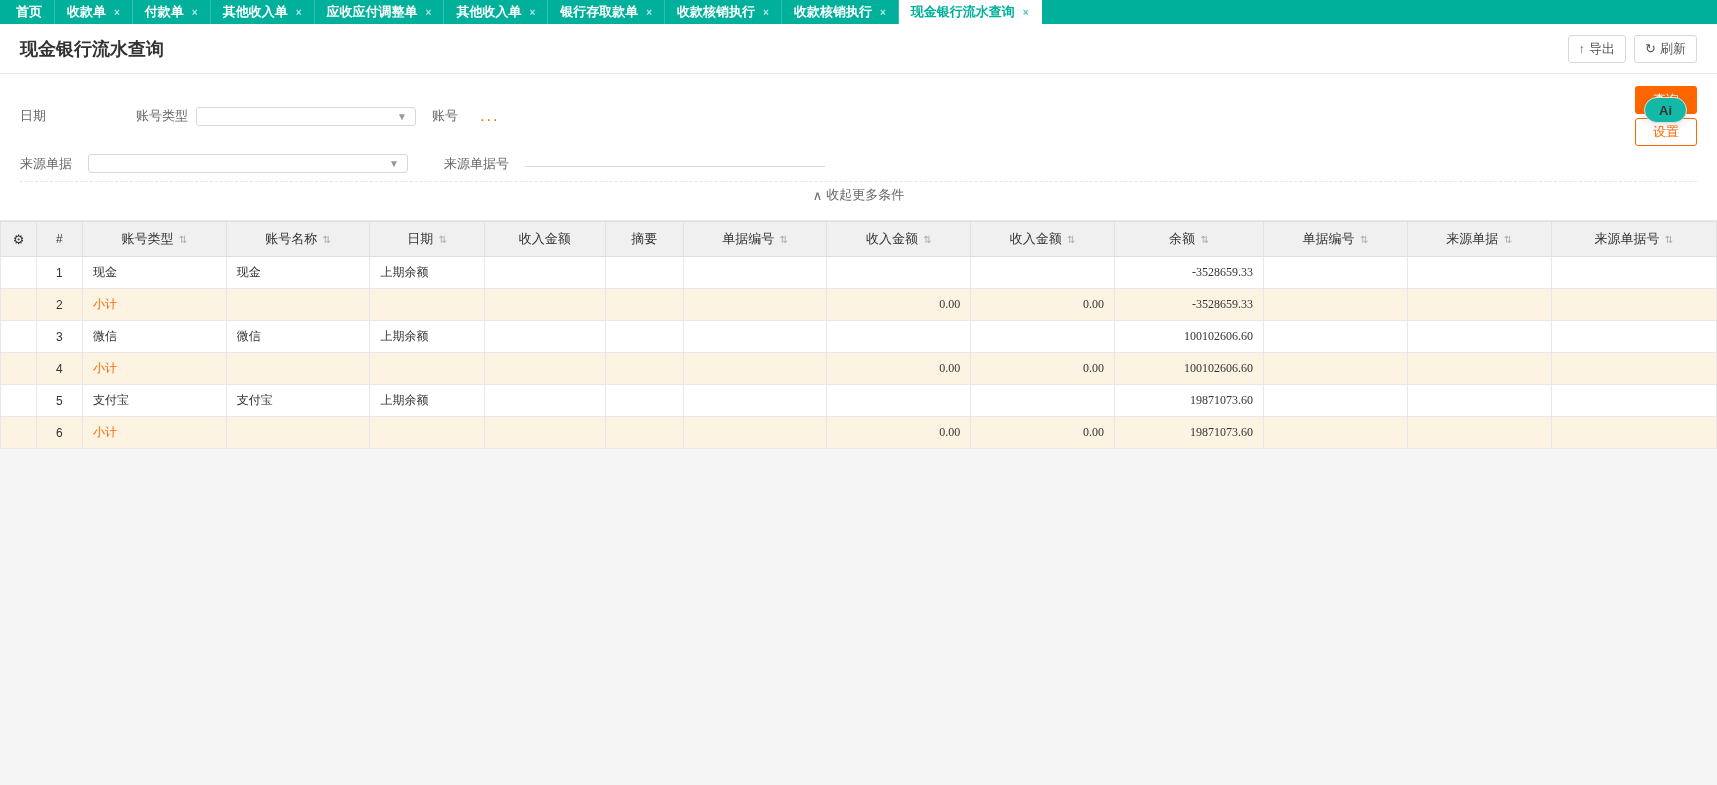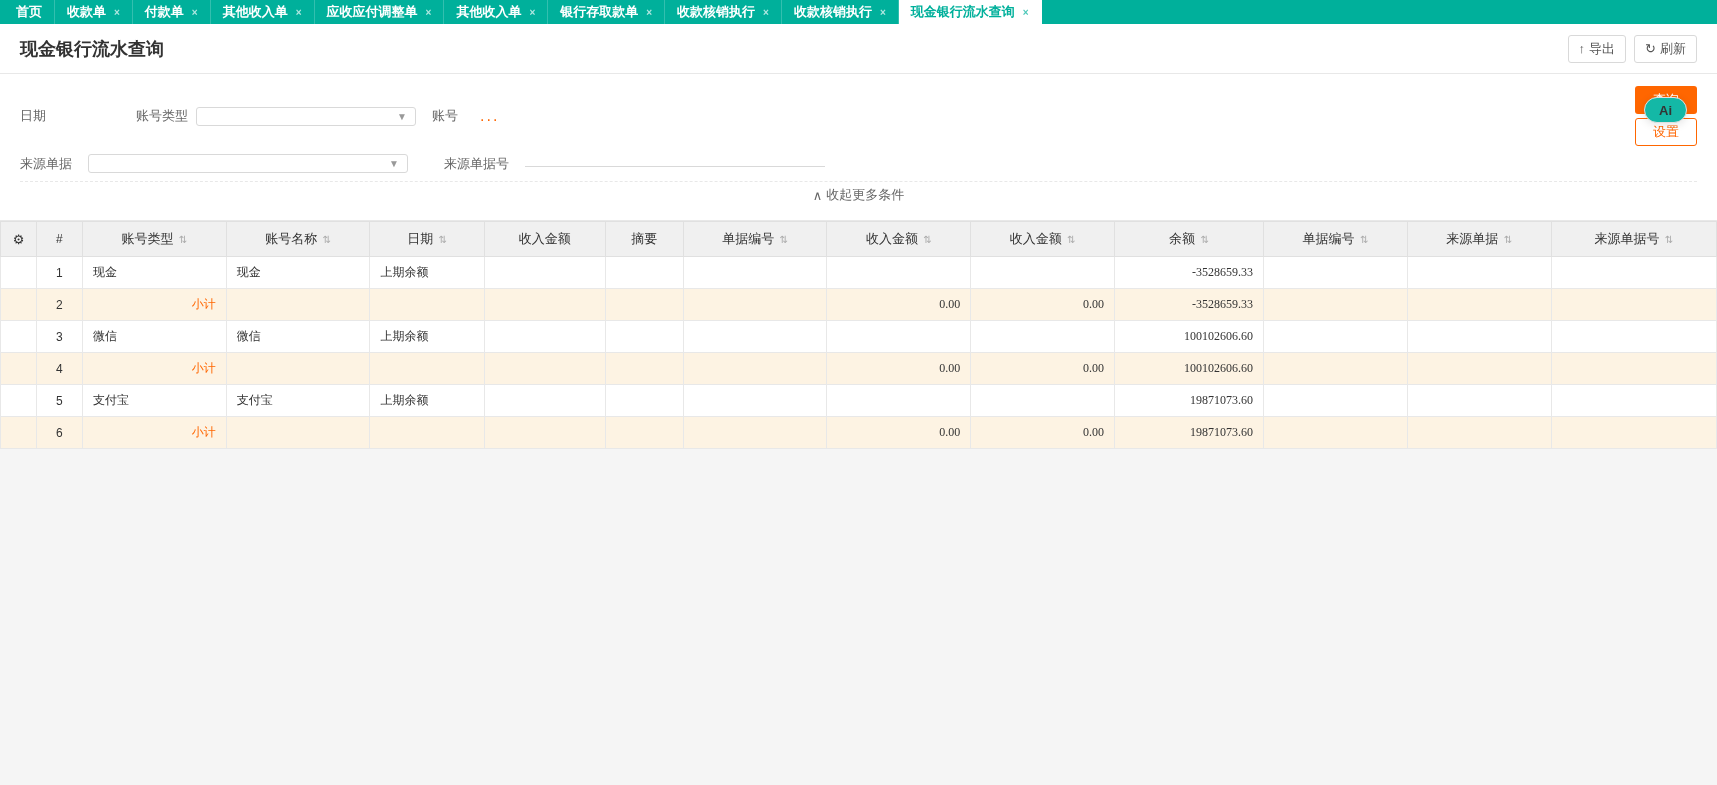--- a/index.html
+++ b/index.html
@@ -107,21 +107,21 @@
       white-space: nowrap; font-size: 12px;
     }
     th .sort-icon { color: #aaa; font-size: 10px; margin-left: 2px; cursor: pointer; }
     td {
       padding: 7px 10px; border: 1px solid #e8e8e8;
       color: #333; font-size: 12px; white-space: nowrap;
     }
     .row-odd { background: #fff; }
     .row-subtotal { background: #fdf3e3; }
     .row-num { color: #333; text-align: center; }
-    .orange-text { color: #f60; text-align: right; }
+    .orange-text { color: #f60; }
     .text-right { text-align: right; font-family: Liberation Serif, serif; }
     .gear-col { text-align: center; }
 
     
     .ai-badge {
       position: fixed; right: 30px; top: 97px;
       background: #14b8a6; border: 1px solid #e0e0e0;
       border-radius: 20px; padding: 4px 14px;
       font-size: 14px; font-weight: bold; color: #333;
       box-shadow: 0 2px 8px rgba(0,0,0,0.1);

